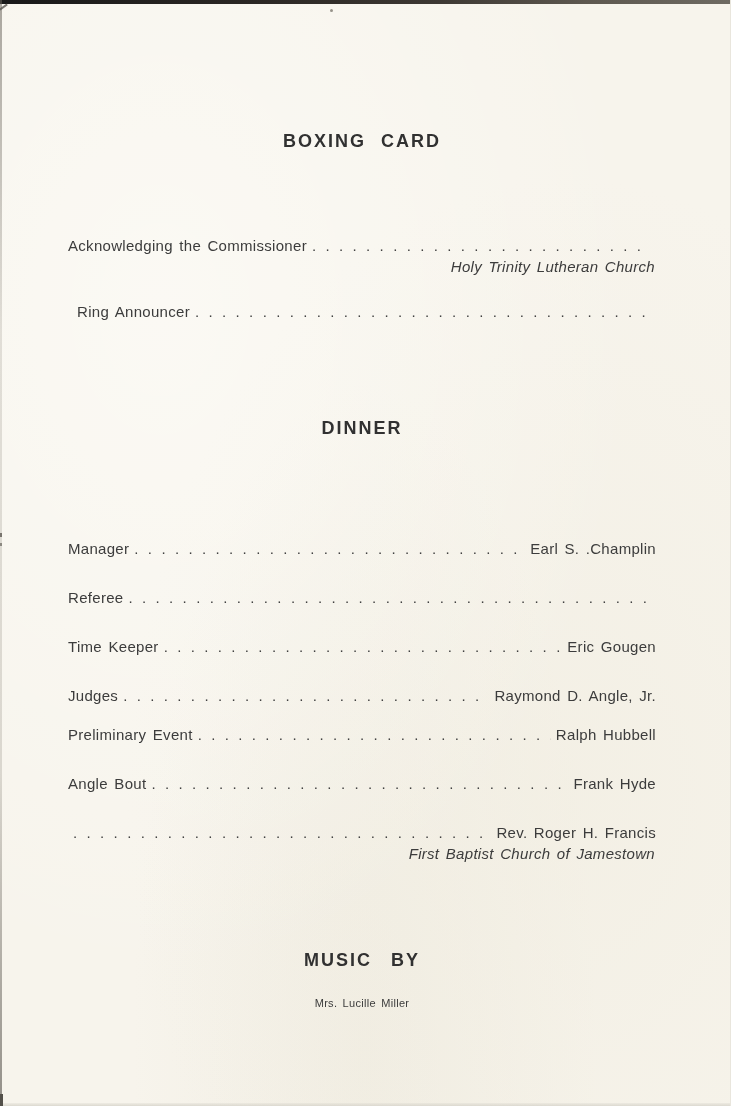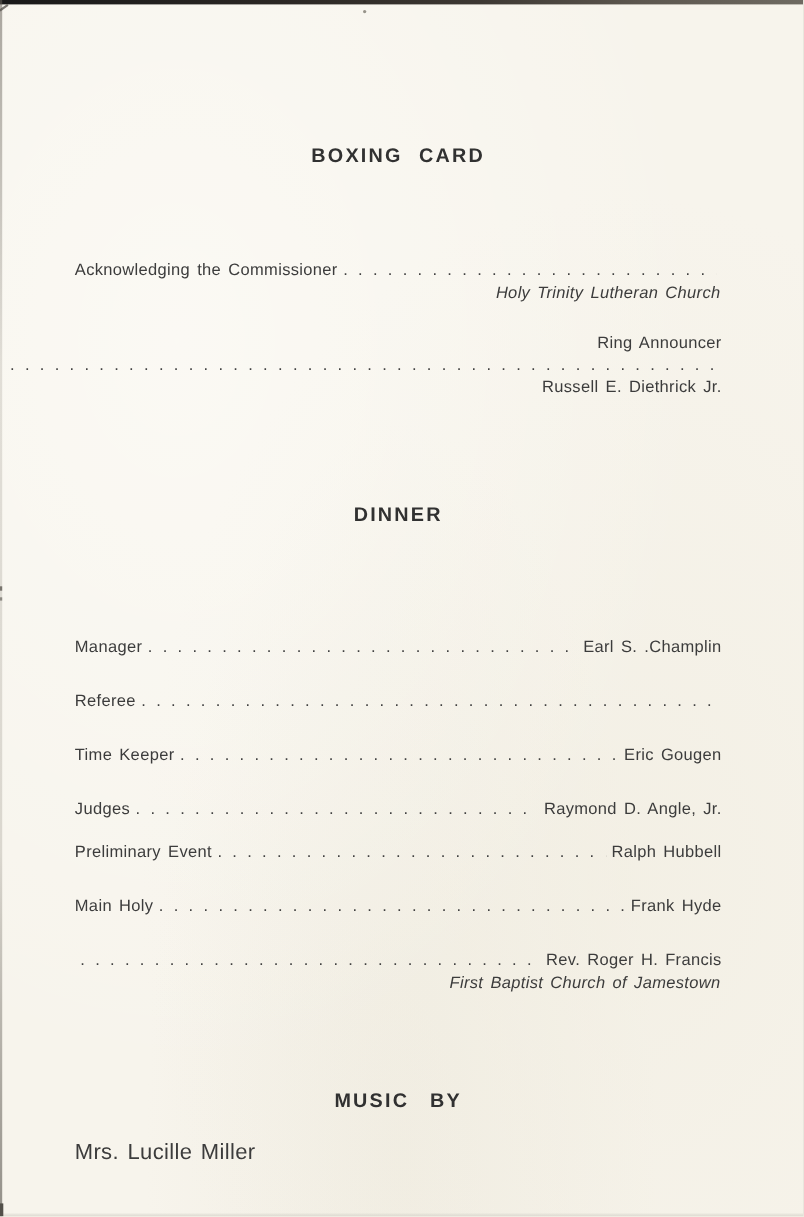--- a/index.html
+++ b/index.html
@@ -68,48 +68,49 @@
   .heading-dinner { margin-top: 96px; }
   .heading-music  { margin-top: 85px; word-spacing: 12px; }
 
   .rows-boxing { margin-top: 84px; }
   .rows-dinner { margin-top: 100px; }
 
   .credit-row { margin-bottom: 29px; }
   .credit-row.has-sub { margin-bottom: 19px; }
   .row-main {
     display: flex;
-    align-items: flex-end;
+    align-items: center;
     line-height: 20px;
     white-space: nowrap;
   }
   .credit-label { flex: none; }
   .dot-leader {
     flex: 1 1 auto;
     overflow: hidden;
     white-space: nowrap;
     margin: 0 5px;
     letter-spacing: 1.6px;
     color: #414141;
   }
   .credit-name { flex: none; }
   .row-sub {
     text-align: right;
     line-height: 22px;
     padding-right: 1px;
     font-style: italic;
   }
 
-  .row-indent .row-main { padding-left: 9px; flex-direction: column; }
+  .row-indent .row-main { padding-left: 9px; }
   .rows-boxing .credit-row { margin-bottom: 24px; }
   .rows-boxing .credit-row.has-sub { margin-bottom: 24px; }
 
   .performer {
     margin-top: 26px;
-    font-size: 20px;
+    text-align: center;
+    font-size: 11px;
     letter-spacing: 0.3px;
     word-spacing: 2px;
   }
 </style>
 </head>
 <body>
 
 <div class="page">
 
   <div class="edge-top"></div>
@@ -132,21 +133,20 @@
           <span class="credit-label">Acknowledging the Commissioner</span>
           <span class="dot-leader">. . . . . . . . . . . . . . . . . . . . . . . . . . . . . . . . . . . . . . . . . . . . . . . . . . . . . . . . . . . . . . . . . . . . . . . . . . . . . . . .</span>
         </div>
         <div class="row-sub">Holy Trinity Lutheran Church</div>
       </div>
 
       <div class="credit-row row-indent">
         <div class="row-main">
           <span class="credit-label">Ring Announcer</span>
           <span class="dot-leader">. . . . . . . . . . . . . . . . . . . . . . . . . . . . . . . . . . . . . . . . . . . . . . . . . . . . . . . . . . . . . . . . . . . . . . . . . . . . . . . .</span>
-          <span class="credit-name">Russell E. Diethrick Jr.</span>
         </div>
       </div>
 
     </div>
 
     <div class="heading heading-dinner">DINNER</div>
 
     <div class="rows-dinner">
 
       <div class="credit-row">
@@ -183,21 +183,21 @@
       <div class="credit-row">
         <div class="row-main">
           <span class="credit-label">Preliminary Event</span>
           <span class="dot-leader">. . . . . . . . . . . . . . . . . . . . . . . . . . . . . . . . . . . . . . . . . . . . . . . . . . . . . . . . . . . . . . . . . . . . . . . . . . . . . . . .</span>
           <span class="credit-name">Ralph Hubbell</span>
         </div>
       </div>
 
       <div class="credit-row">
         <div class="row-main">
-          <span class="credit-label">Main Holy</span>
+          <span class="credit-label">Angle Bout</span>
           <span class="dot-leader">. . . . . . . . . . . . . . . . . . . . . . . . . . . . . . . . . . . . . . . . . . . . . . . . . . . . . . . . . . . . . . . . . . . . . . . . . . . . . . . .</span>
           <span class="credit-name">Frank Hyde</span>
         </div>
       </div>
 
       <div class="credit-row has-sub">
         <div class="row-main">
           <span class="dot-leader">. . . . . . . . . . . . . . . . . . . . . . . . . . . . . . . . . . . . . . . . . . . . . . . . . . . . . . . . . . . . . . . . . . . . . . . . . . . . . . . .</span>
           <span class="credit-name">Rev. Roger H. Francis</span>
         </div>

